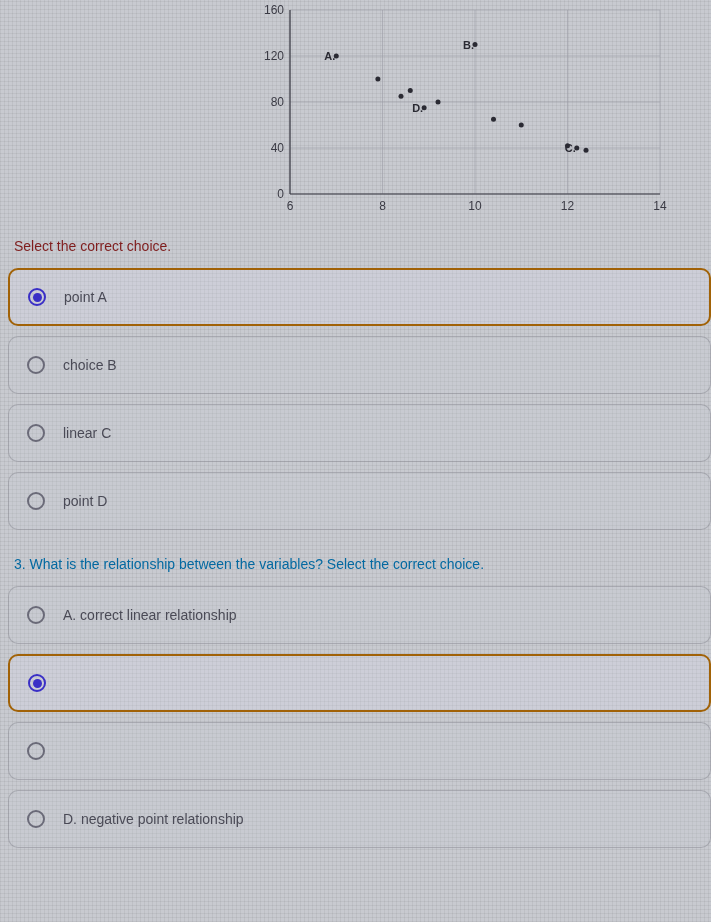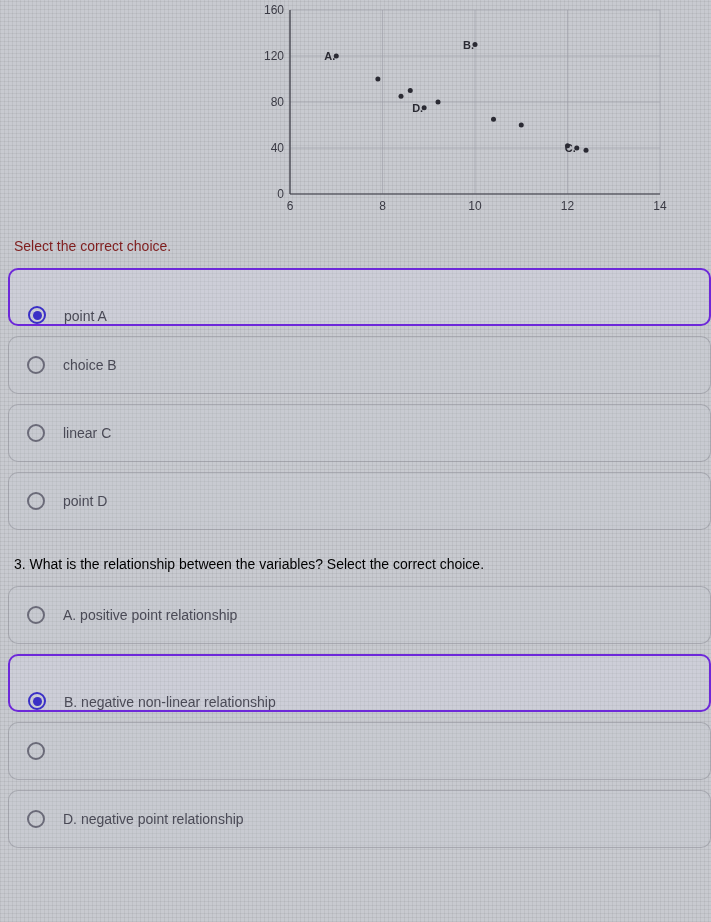--- a/index.html
+++ b/index.html
@@ -33,23 +33,22 @@
       height: 58px;
       border-radius: 10px;
       margin: 10px 0 10px 8px;
       padding-left: 18px;
       background: rgba(200,202,210,0.25);
       border: 1px solid rgba(120,120,130,0.4);
       cursor: pointer;
       min-width: 690px;
     }
     .option-row.selected {
-      border: 2px solid #6d28d9;
+      border: 2px solid #a16207;
       background: rgba(220,218,238,0.25);
-      align-items: flex-end;
     }
     .radio {
       width: 18px;
       height: 18px;
       border-radius: 50%;
       border: 2px solid #6a6a78;
       margin-right: 18px;
       display: flex;
       align-items: center;
       justify-content: center;
@@ -63,21 +62,21 @@
       border-radius: 50%;
       background: #3a2fc6;
     }
     .option-label {
       font-size: 14px;
       color: #4a4a56;
     }
     .q2-prompt {
       font-size: 14px;
       margin: 26px 0 14px 14px;
-      color: #000000;
+      color: #0369a1;
     }
   </style>
 </head>
 <body>
 
 <div class="chart-wrap">
   <svg id="chart-svg" width="420" height="220">
       <line x1="40" y1="10" x2="40" y2="194" stroke="#9a9aa5" stroke-width="0.6"></line>
       <text x="40" y="210" text-anchor="middle" font-size="12" fill="#3a3a44">6</text>
       <line x1="132.5" y1="10" x2="132.5" y2="194" stroke="#9a9aa5" stroke-width="0.6"></line>
@@ -135,25 +134,24 @@
 </div>
 <div class="option-row">
   <span class="radio"></span>
   <span class="option-label">point D</span>
 </div>
 
 <div class="q2-prompt">3. What is the relationship between the variables? Select the correct choice.</div>
 
 <div class="option-row">
   <span class="radio"></span>
-  <span class="option-label">A. positive point relationship</span>
+  <span class="option-label">A. correct linear relationship</span>
 </div>
 <div class="option-row selected">
   <span class="radio filled"></span>
-  <span class="option-label">B. negative non-linear relationship</span>
 </div>
 <div class="option-row">
   <span class="radio"></span>
 </div>
 <div class="option-row">
   <span class="radio"></span>
   <span class="option-label">D. negative point relationship</span>
 </div>
 
 </body></html>

